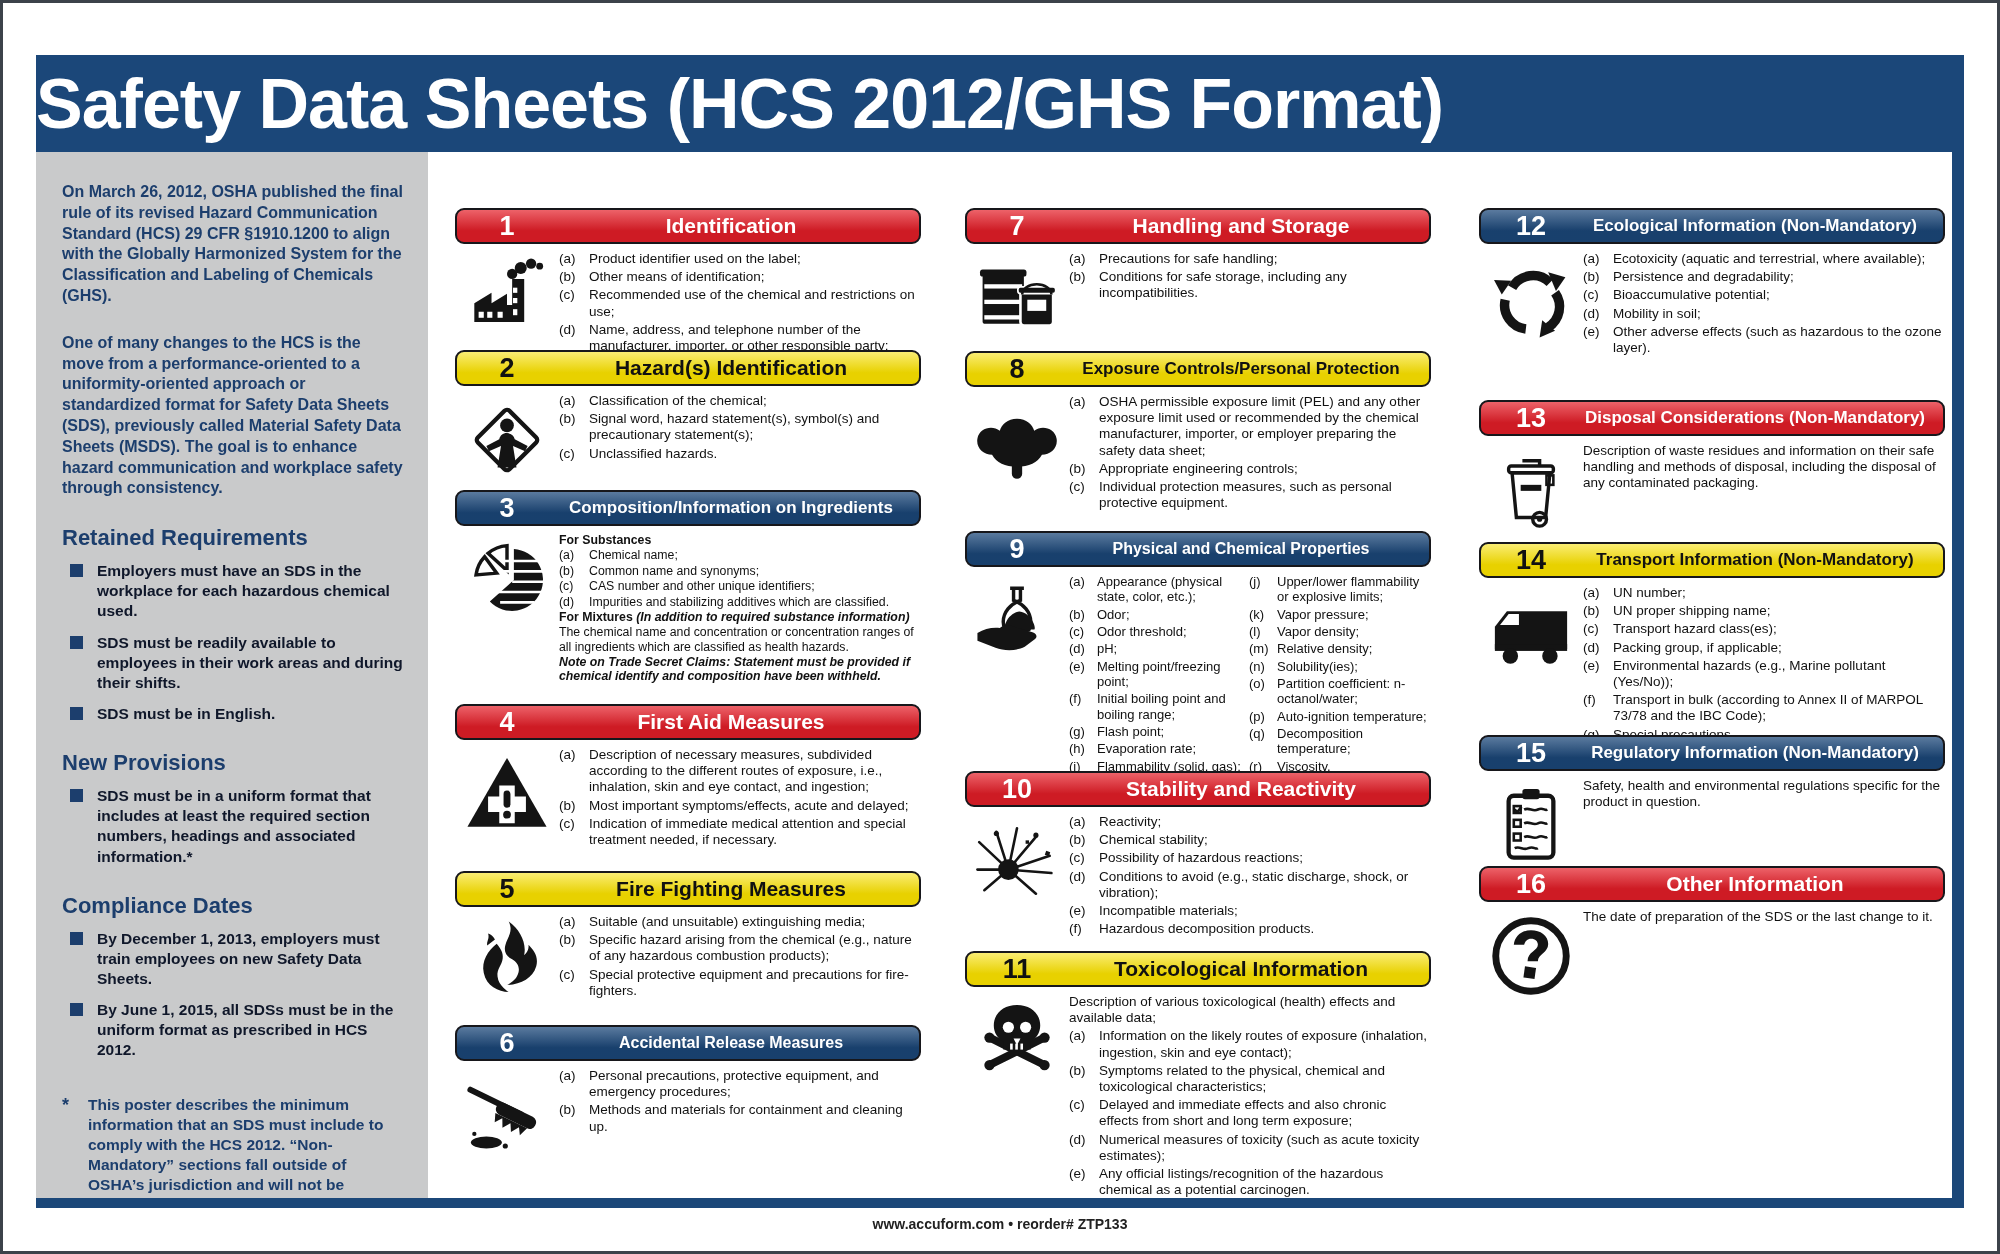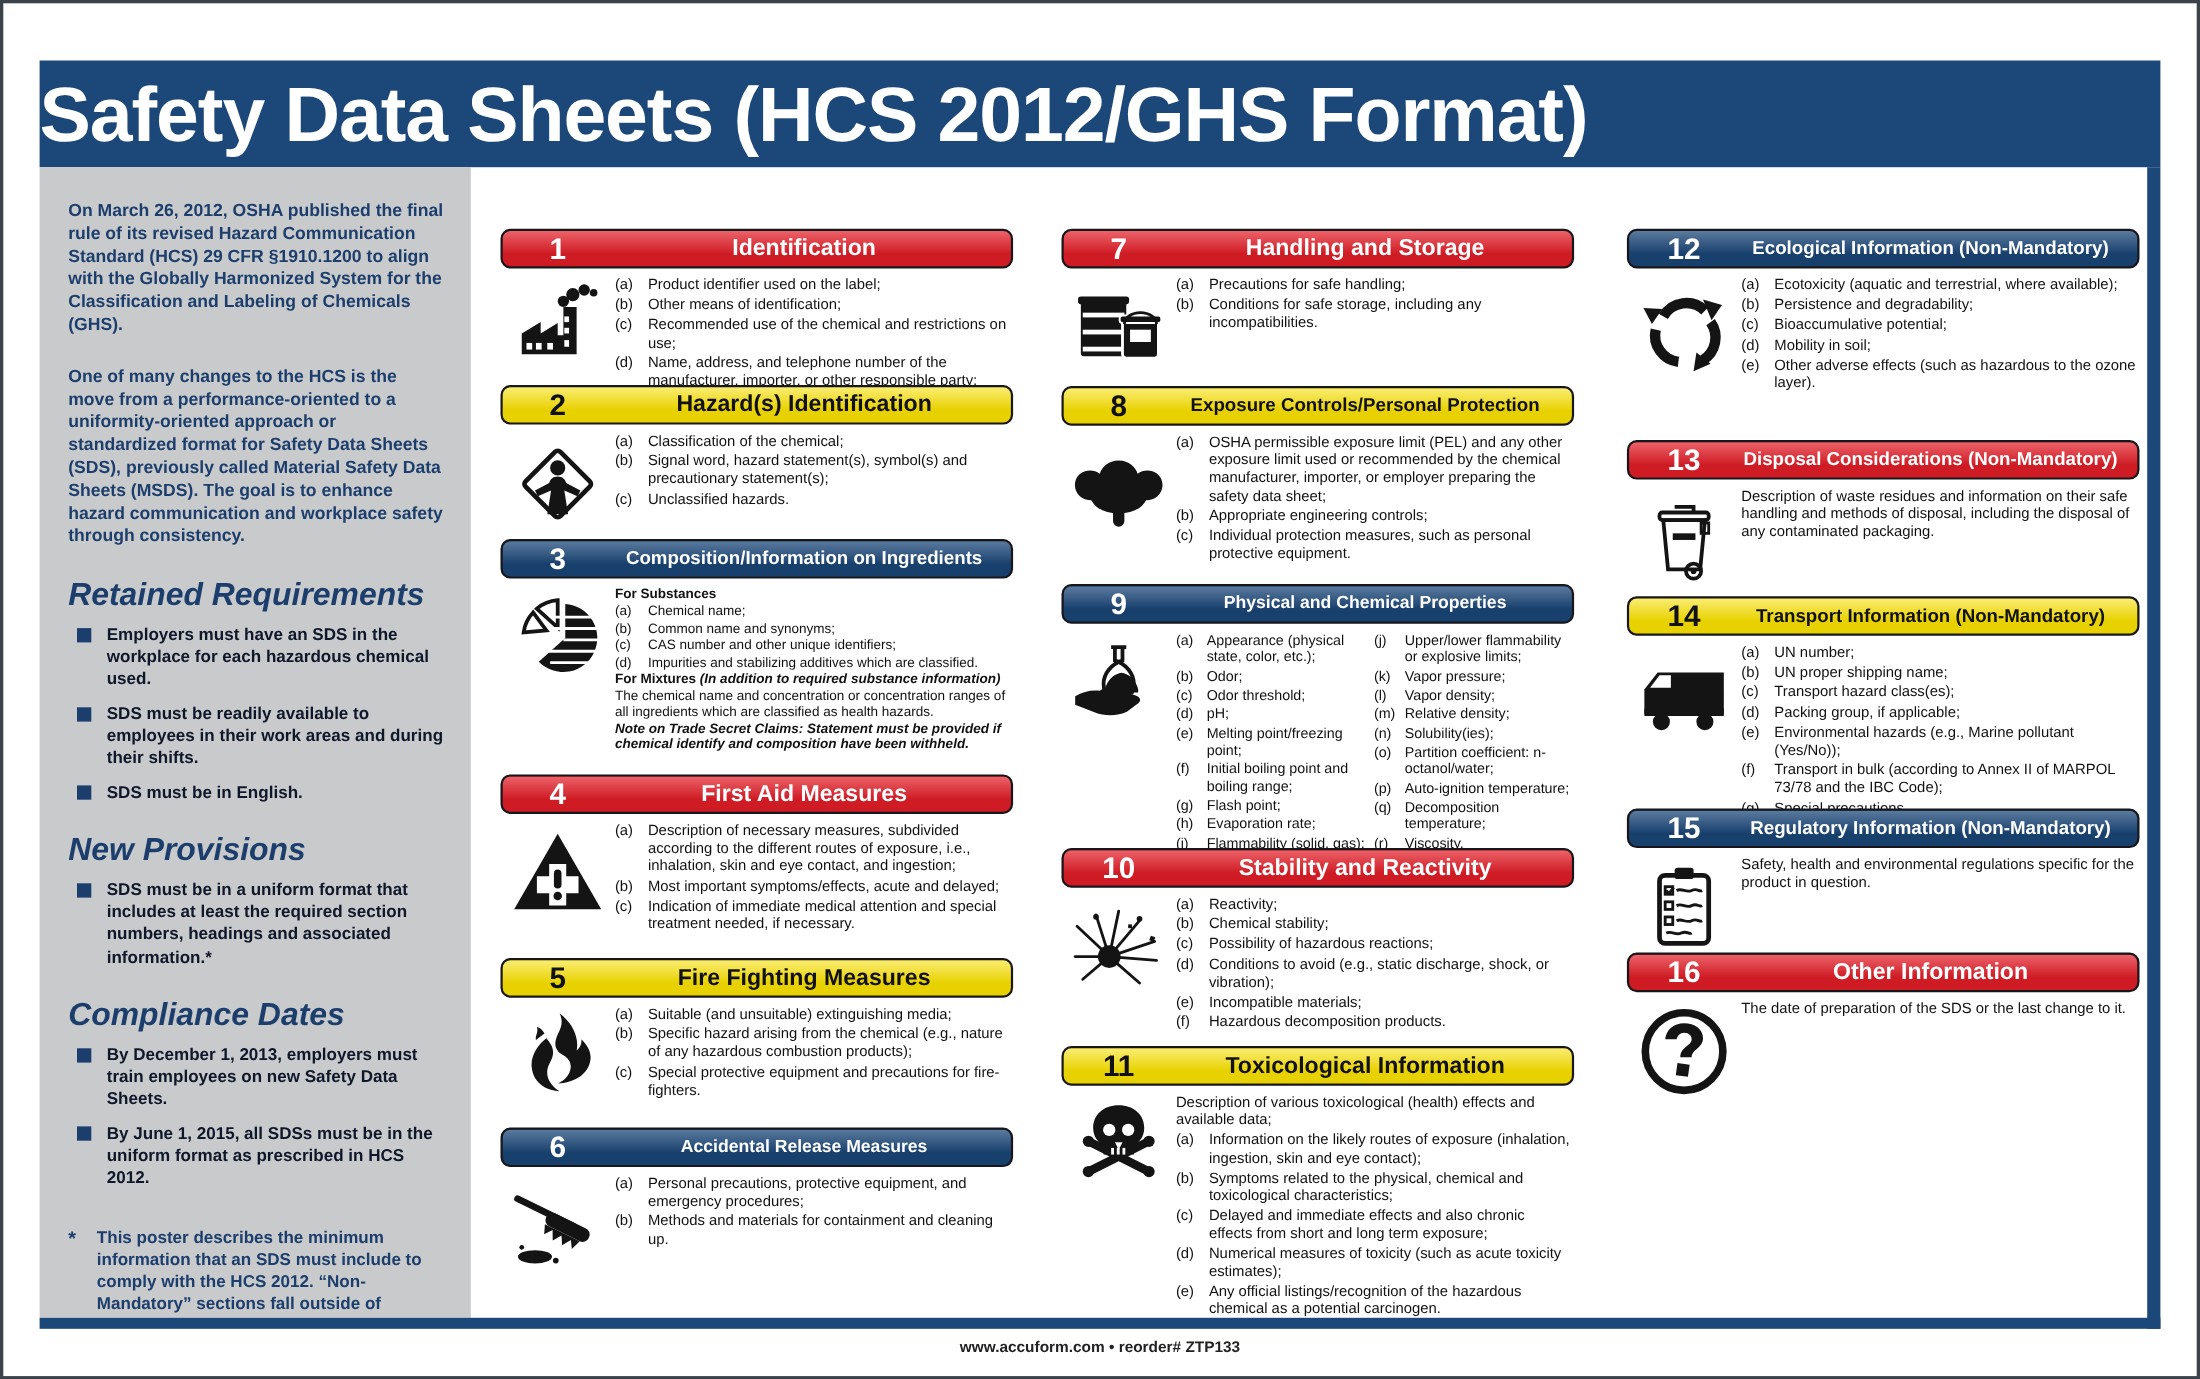--- a/index.html
+++ b/index.html
@@ -10,21 +10,21 @@
           display:flex;align-items:center;}
   .header .title{color:#fff;font-size:70px;font-weight:bold;letter-spacing:-1px;white-space:nowrap;}
   
   .rightbar{position:absolute;left:1949px;top:149px;width:12px;height:1056px;background:#1b4779;}
   .bottombar{position:absolute;left:33px;top:1195px;width:1928px;height:10px;background:#1b4779;}
   .footer{position:absolute;left:0;top:1213px;width:100%;text-align:center;font-size:14px;color:#222;font-weight:bold;}
   
   .sidebar{position:absolute;left:33px;top:149px;width:392px;height:1046px;background:#c9cacb;
            box-sizing:border-box;padding:30px 22px 0 26px;overflow:hidden;}
   .sb-p{color:#1c3e6d;font-weight:bold;font-size:16px;line-height:1.3;margin:0 0 26px 0;}
-  .sb-h{color:#1c3e6d;font-weight:bold;font-size:29px;margin:26px 0 10px 0;font-style:italic;}
+  .sb-h{color:#1c3e6d;font-weight:bold;font-size:22px;margin:26px 0 10px 0;}
   .sb-b{display:flex;margin:0 0 11px 0;}
   .sq{flex:0 0 13px;height:13px;background:#1c3e6d;margin:3px 14px 0 8px;}
   .sb-b .btx{color:#0f172a;font-weight:bold;font-size:15.5px;line-height:1.3;}
   .fn{display:flex;margin-top:34px;}
   .fn .mark{flex:0 0 26px;color:#1c3e6d;font-weight:bold;font-size:18px;}
   .fn .ftx{color:#1c3e6d;font-weight:bold;font-size:15.5px;line-height:1.3;}
   
   .col{position:absolute;top:205px;width:466px;display:flex;flex-direction:column;}
   #col-1{left:452px;} #col-2{left:962px;} #col-3{left:1476px;}
   .sec{box-sizing:border-box;}

